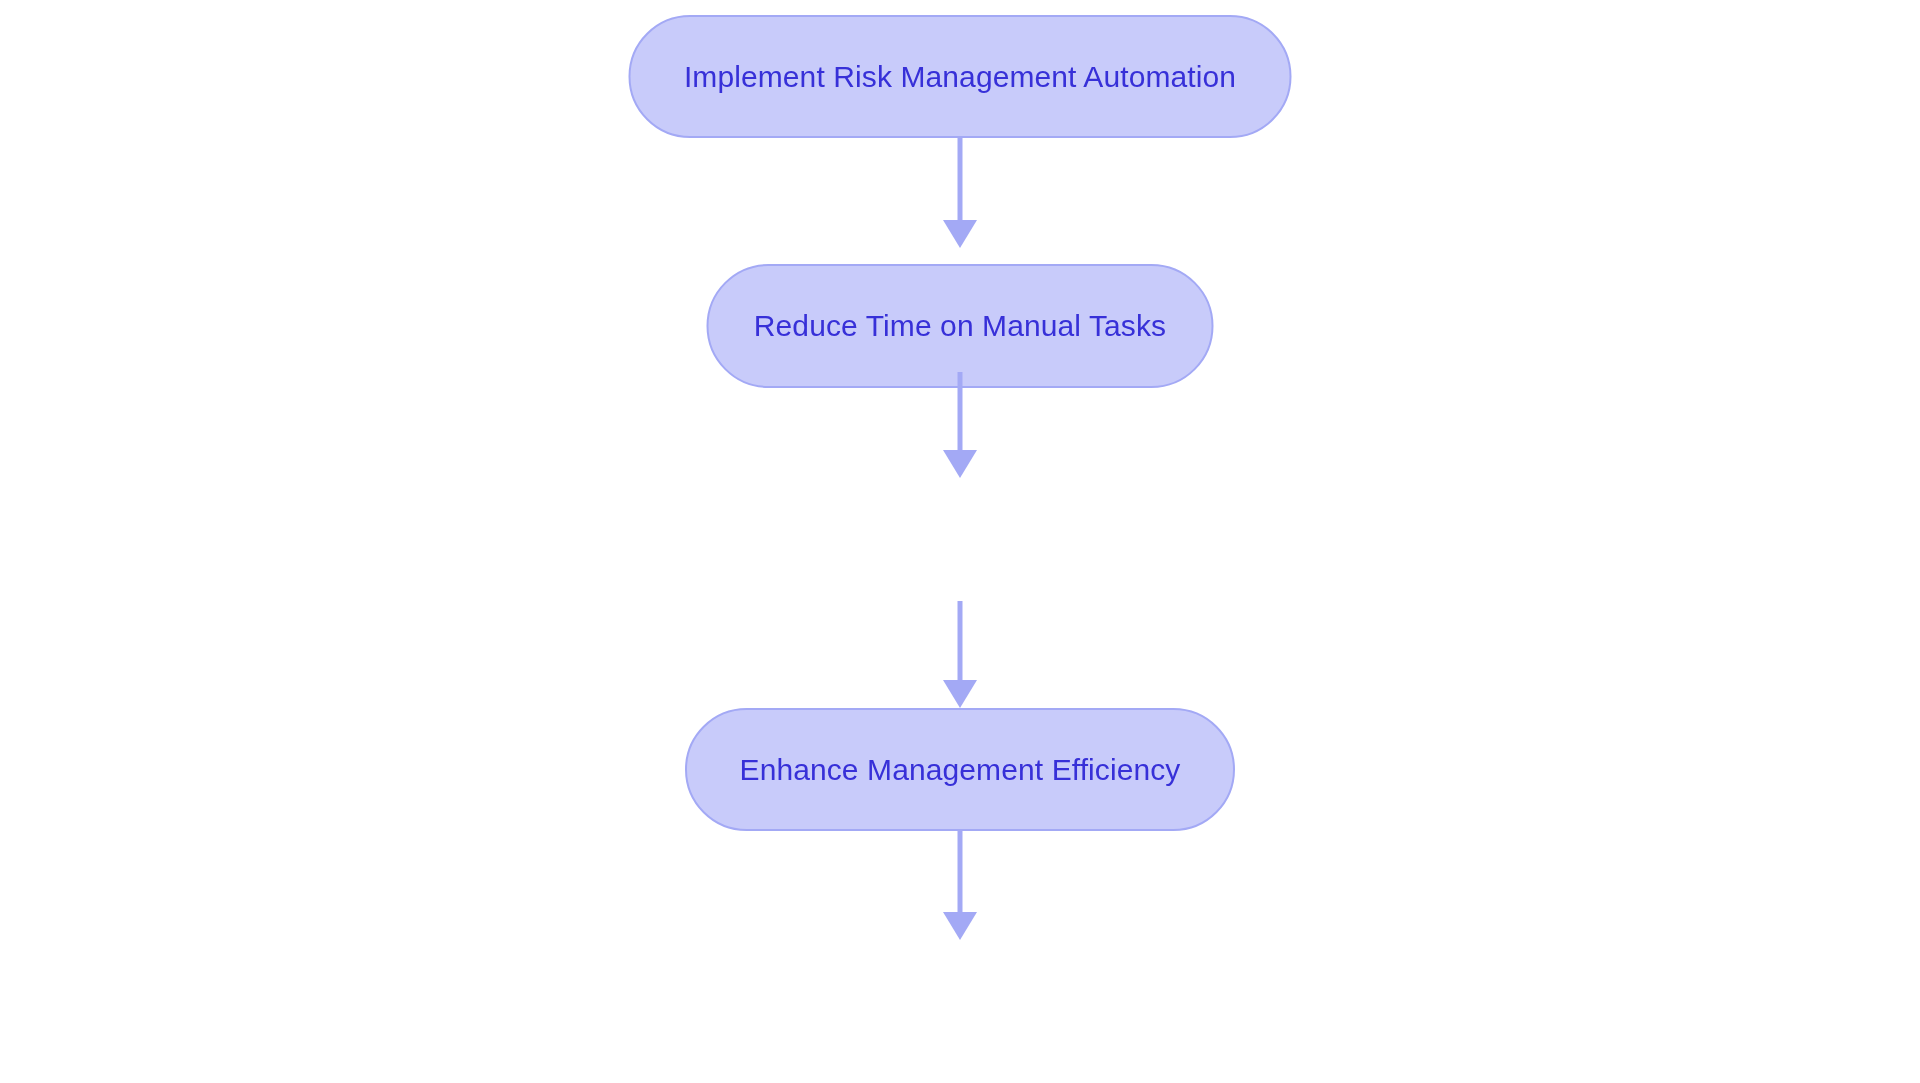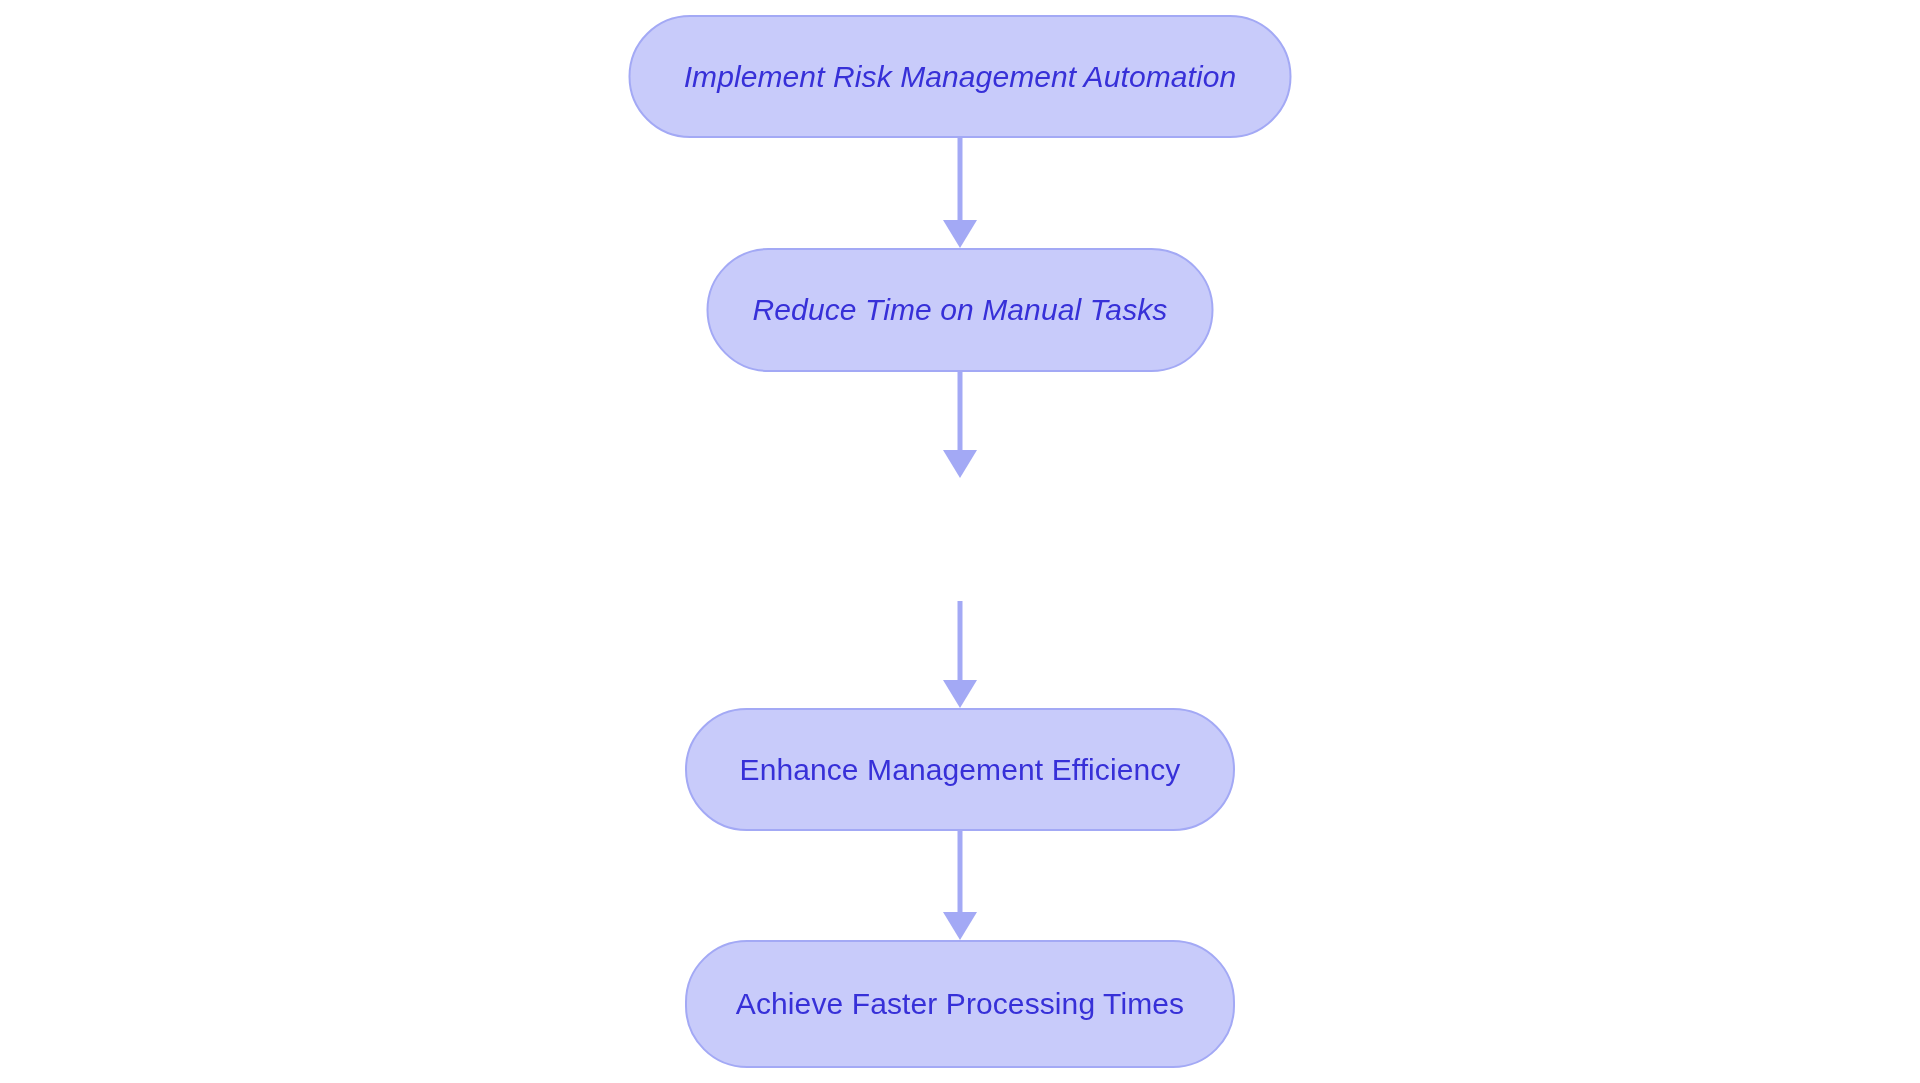--- a/index.html
+++ b/index.html
@@ -69,22 +69,22 @@
     transform: translateX(-50%);
     bottom: 0;
     width: 0;
     height: 0;
     border-left: 17px solid transparent;
     border-right: 17px solid transparent;
     border-top: 28px solid #a3a9f5;
   }
 
   
-  #node-0 { top: 15px;   width: 663px; height: 123px; font-style: italic; }
-  #node-1 { top: 248px;  width: 507px; height: 124px; font-style: italic; }
+  #node-0 { top: 15px;   width: 663px; height: 123px; }
+  #node-1 { top: 264px;  width: 507px; height: 124px; }
   #node-2 { top: 478px;  width: 566px; height: 123px; }
   #node-3 { top: 708px;  width: 550px; height: 123px; }
   #node-4 { top: 940px;  width: 550px; height: 128px; }
 
   
   #edge-0 { top: 138px; height: 110px; }
   #edge-0 .flow-edge-line { height: 82px; }
   #edge-1 { top: 372px; height: 106px; }
   #edge-1 .flow-edge-line { height: 78px; }
   #edge-2 { top: 601px; height: 107px; }
@@ -123,17 +123,14 @@
 
   <div class="flow-node" id="node-3">
     <span class="flow-node-label">Enhance Management Efficiency</span>
   </div>
 
   <div class="flow-edge" id="edge-3">
     <div class="flow-edge-line"></div>
     <div class="flow-edge-head"></div>
   </div>
 
-  <div class="flow-node" id="node-4">
-    <span class="flow-node-label">Achieve Faster Processing Times</span>
-  </div>
 
 </div>
 
 </body></html>

